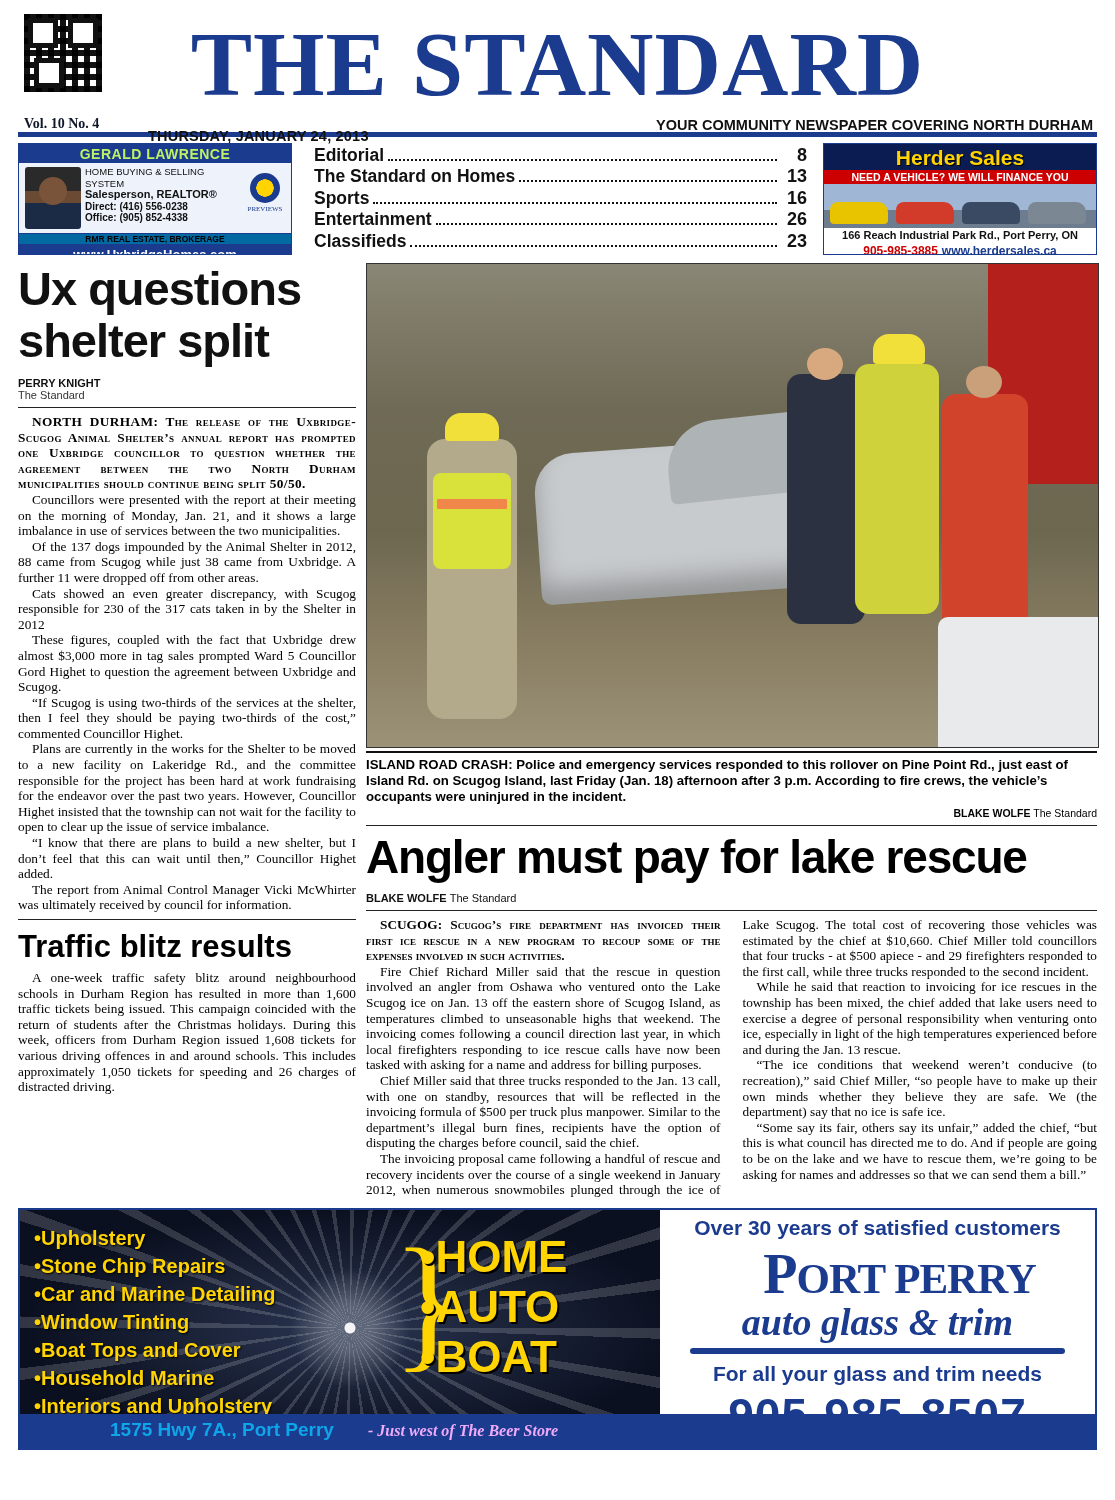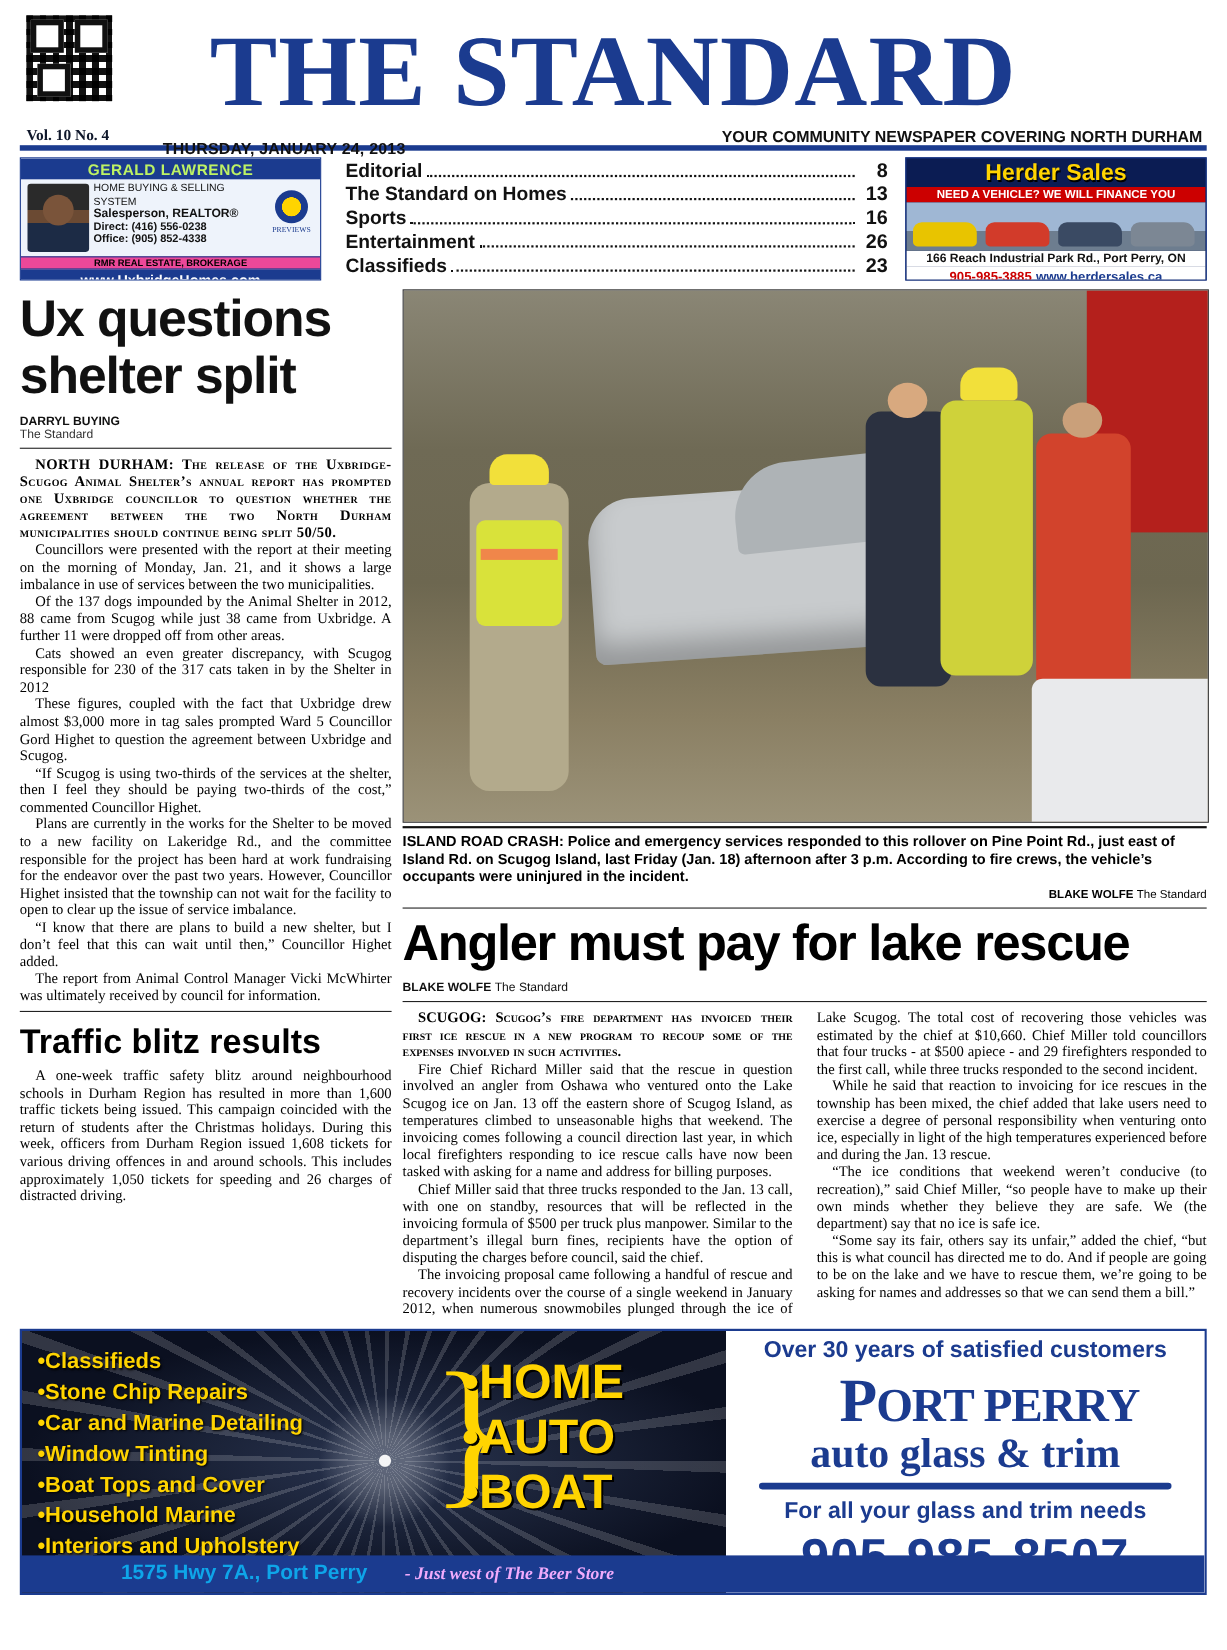--- a/index.html
+++ b/index.html
@@ -44,21 +44,21 @@
       background:linear-gradient(180deg,#2a2a2a 0 38%,#6b4a33 38% 58%,#1c2b45 58% 100%);position:relative;}
   .headshot::after{content:"";position:absolute;left:14px;top:10px;width:28px;height:28px;border-radius:50%;
       background:#7a543a;}
   .ad-left .txt{flex:1;font-family:"Liberation Sans",sans-serif;font-size:9.5px;line-height:11.5px;color:#111;padding-top:3px;}
   .ad-left .txt .role{font-weight:bold;font-size:11px;}
   .ad-left .phones{font-weight:bold;font-size:10px;}
   .prevlogo{width:52px;font-size:7px;color:#1b3b8f;text-align:center;padding-top:10px;}
   .prevlogo .sun{width:30px;height:30px;margin:0 auto 2px;border-radius:50%;
       background:radial-gradient(circle,#ffd400 40%,#1b3b8f 42%);}
   .ad-left .brokerage{text-align:center;font-family:"Liberation Sans",sans-serif;font-size:8.5px;
-      border-top:1px solid #1b3b8f;border-bottom:1px solid #1b3b8f;background:#ec4899;font-weight:bold;}
+      border-top:1px solid #1b3b8f;border-bottom:1px solid #1b3b8f;background:#0369a1;font-weight:bold;}
   .ad-left .web{background:#1b3b8f;color:#fff;text-align:center;font-family:"Liberation Sans",sans-serif;
       font-weight:bold;font-size:13px;padding:2px 0;}
 
   .index{flex:1;padding:2px 8px 0 14px;}
   .index .row{display:flex;align-items:baseline;font-family:"Liberation Sans",sans-serif;
       font-weight:bold;font-size:17.5px;color:#111;line-height:21.4px;}
   .index .lbl{white-space:nowrap;}
   .index .dots{flex:1;border-bottom:2.5px dotted #111;margin:0 4px 5px;}
   .index .pg{font-size:18px;min-width:26px;text-align:right;}
 
@@ -138,21 +138,21 @@
      font-weight:bold;font-size:20px;line-height:28px;color:#ffd400;text-shadow:1px 1px 2px #000;}
   .ba-mid{position:absolute;left:400px;top:22px;font-family:"Liberation Sans",sans-serif;font-weight:bold;
      color:#ffd400;font-size:44px;line-height:50px;text-shadow:2px 2px 0 #000;}
   .brace{position:absolute;left:372px;top:16px;font-size:150px;color:#ffd400;line-height:150px;}
   .ba-right{flex:1;background:#fff;position:relative;}
   .br1{text-align:center;font-family:"Liberation Sans",sans-serif;font-weight:bold;font-size:21px;
      color:#1b3b8f;padding-top:6px;}
   .br2{text-align:center;font-family:"Liberation Serif",serif;font-weight:bold;font-size:43px;color:#1b3b8f;
      letter-spacing:-1px;margin-top:2px;margin-left:44px;}
   .br2 .big{font-size:56px;}
-  .br3{text-align:center;font-family:"Liberation Serif",serif;font-weight:bold;
+  .br3{text-align:center;font-family:"Liberation Serif",serif;font-style:italic;font-weight:bold;
      font-size:38px;color:#1b3b8f;margin-top:-6px;}
   .swoosh{height:6px;background:#1b3b8f;margin:4px 30px 0;border-radius:3px;}
   .br4{text-align:center;font-family:"Liberation Sans",sans-serif;font-weight:bold;font-size:21px;
      color:#1b3b8f;margin-top:8px;}
   .br5{text-align:center;font-family:"Liberation Sans",sans-serif;font-weight:bold;font-size:46px;
      color:#1b3b8f;letter-spacing:1px;margin-top:2px;}
   .ba-foot{position:absolute;left:0;right:0;bottom:0;height:34px;background:#1b3b8f;}
   .ba-foot .addr{position:absolute;left:90px;top:5px;color:#0ea5e9;font-family:"Liberation Sans",sans-serif;
      font-weight:bold;font-size:19px;}
   .ba-foot .note{position:absolute;left:348px;top:8px;color:#f0abfc;font-family:"Liberation Serif",serif;
@@ -240,21 +240,21 @@
         <span>www.herdersales.ca</span>
       </div>
     </div>
   </div>
 
   <div class="main">
 
     <div class="colL">
       <div class="hl">Ux questions shelter split</div>
       <div class="byline">
-        <span>DARRYL BUYING</span>
+        <span>PERRY KNIGHT</span>
         <span class="org">The Standard</span>
       </div>
       <hr class="thin">
       <div class="body-txt">
         <p class="first"><b>NORTH DURHAM: The release of the Uxbridge-Scugog Animal Shelter’s annual report has prompted one Uxbridge councillor to question whether the agreement between the two North Durham municipalities should continue being split 50/50.</b></p>
         <p>Councillors were presented with the report at their meeting on the morning of Monday, Jan. 21, and it shows a large imbalance in use of services between the two municipalities.</p>
         <p>Of the 137 dogs impounded by the Animal Shelter in 2012, 88 came from Scugog while just 38 came from Uxbridge. A further 11 were dropped off from other areas.</p>
         <p>Cats showed an even greater discrepancy, with Scugog responsible for 230 of the 317 cats taken in by the Shelter in 2012</p>
         <p>These figures, coupled with the fact that Uxbridge drew almost $3,000 more in tag sales prompted Ward 5 Councillor Gord Highet to question the agreement between Uxbridge and Scugog.</p>
         <p>“If Scugog is using two-thirds of the services at the shelter, then I feel they should be paying two-thirds of the cost,” commented Councillor Highet.</p>
@@ -313,21 +313,21 @@
         <p>“The ice conditions that weekend weren’t conducive (to recreation),” said Chief Miller, “so people have to make up their own minds whether they believe they are safe. We (the department) say that no ice is safe ice.</p>
         <p>“Some say its fair, others say its unfair,” added the chief, “but this is what council has directed me to do. And if people are going to be on the lake and we have to rescue them, we’re going to be asking for names and addresses so that we can send them a bill.”</p>
       </div>
     </div>
   </div>
 
   <div class="bottomad">
     <div class="ba-left">
       <div class="crack"></div>
       <div class="ba-list">
-        <div>•Classifieds</div>
+        <div>•Upholstery</div>
         <div>•Stone Chip Repairs</div>
         <div>•Car and Marine Detailing</div>
         <div>•Window Tinting</div>
         <div>•Boat Tops and Cover</div>
         <div>•Household Marine</div>
         <div>•Interiors and Upholstery</div>
       </div>
       <div class="brace">}</div>
       <div class="ba-mid">
         <div>•HOME</div>

